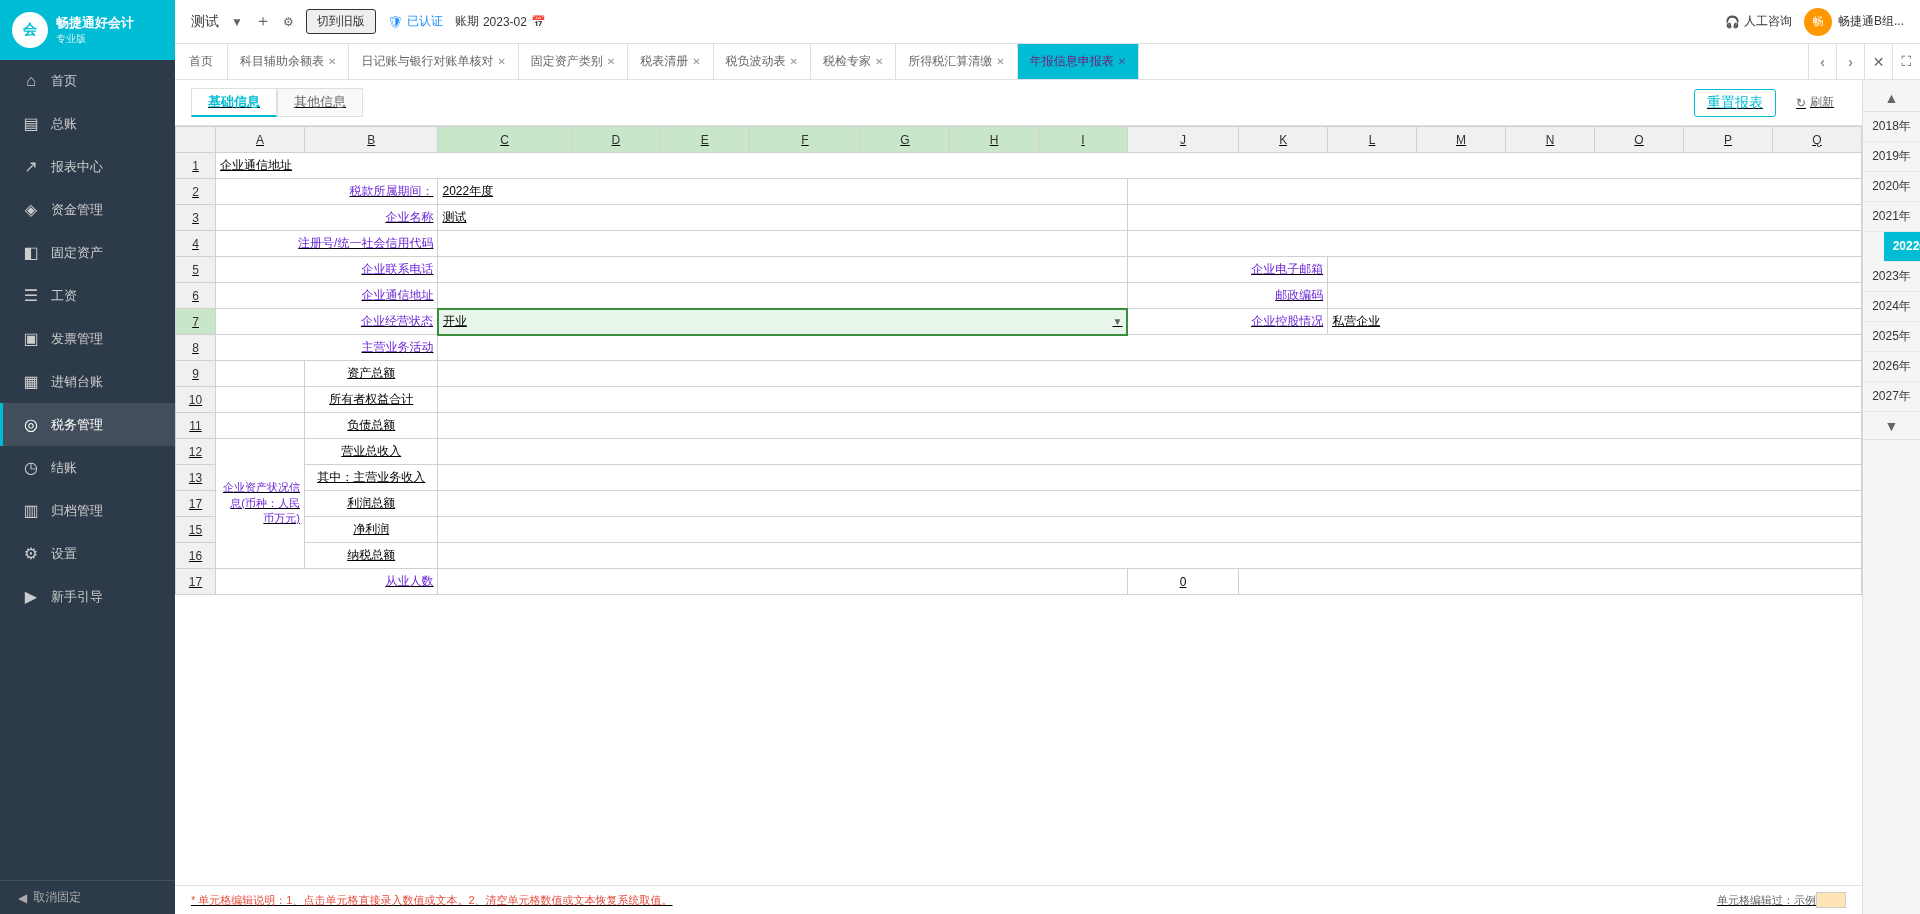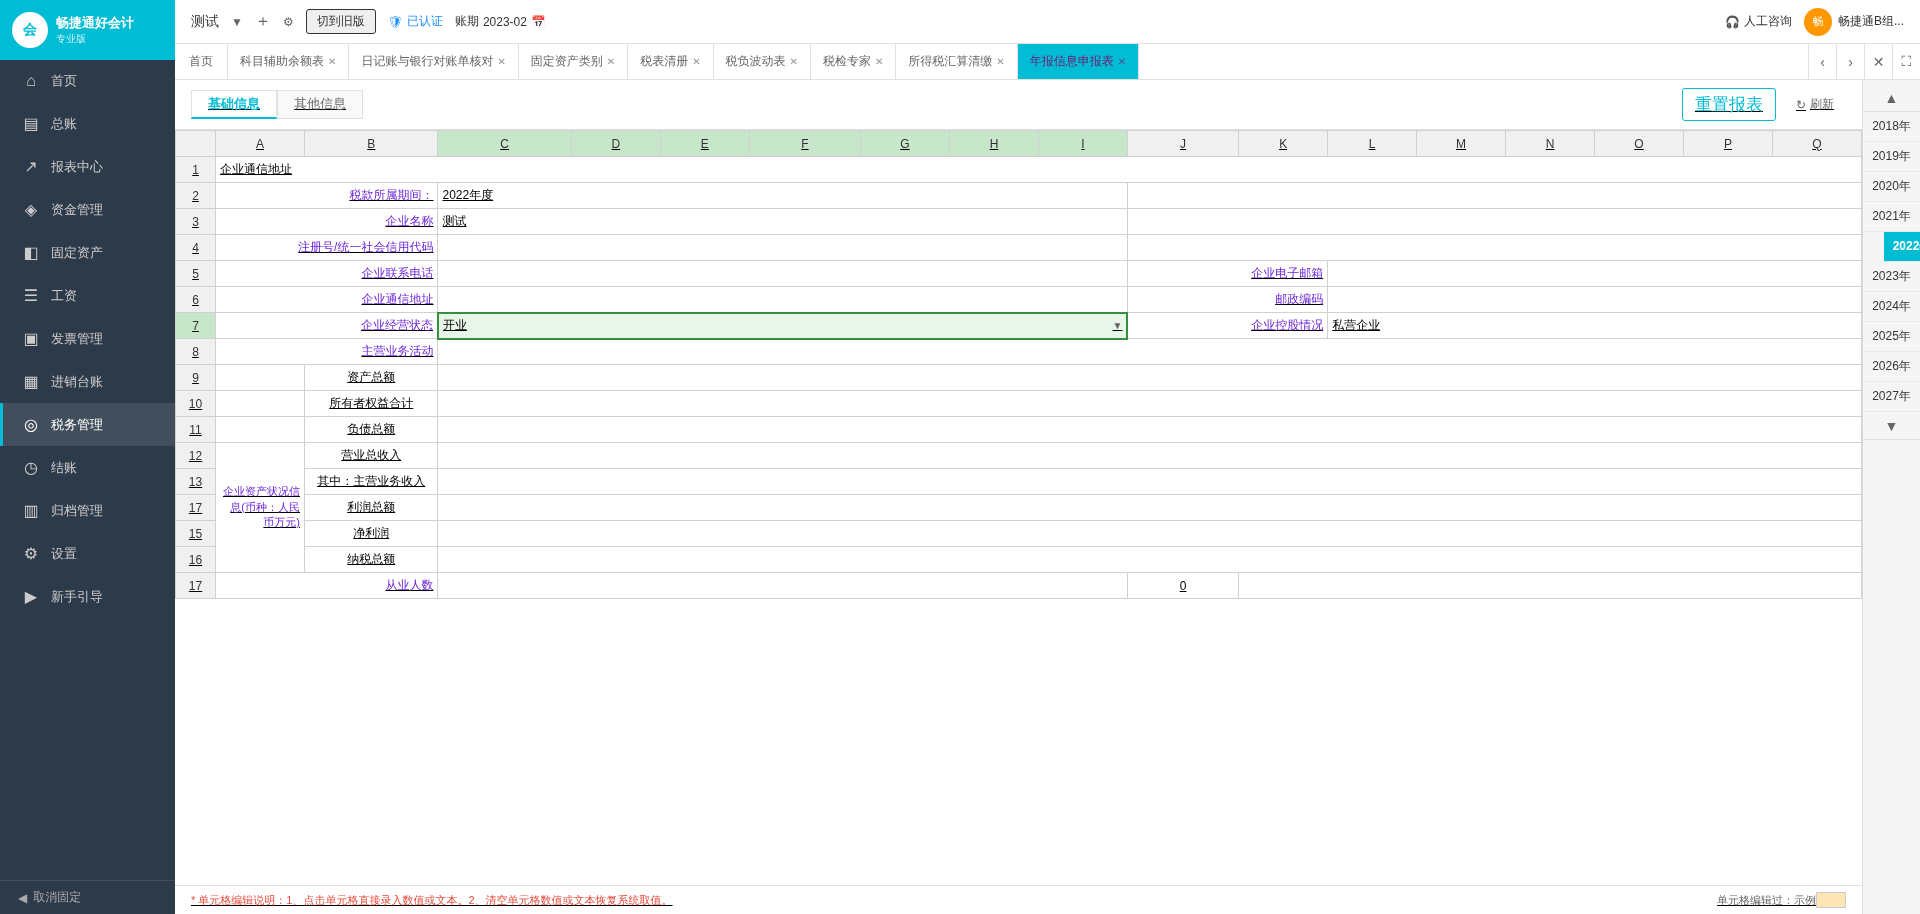--- a/index.html
+++ b/index.html
@@ -175,21 +175,21 @@
     }
     .sheet-actions {
       display: flex; gap: 8px; align-items: center;
     }
     .btn-reset {
       border: 1px solid #00bcd4;
       color: #00bcd4;
       padding: 4px 12px;
       border-radius: 3px;
       cursor: pointer;
-      font-size: 17px;
+      font-size: 14px;
       background: #fff;
     }
     .btn-refresh {
       color: #666;
       padding: 4px 12px;
       cursor: pointer;
       font-size: 12px;
       display: flex; align-items: center; gap: 4px;
     }
 

